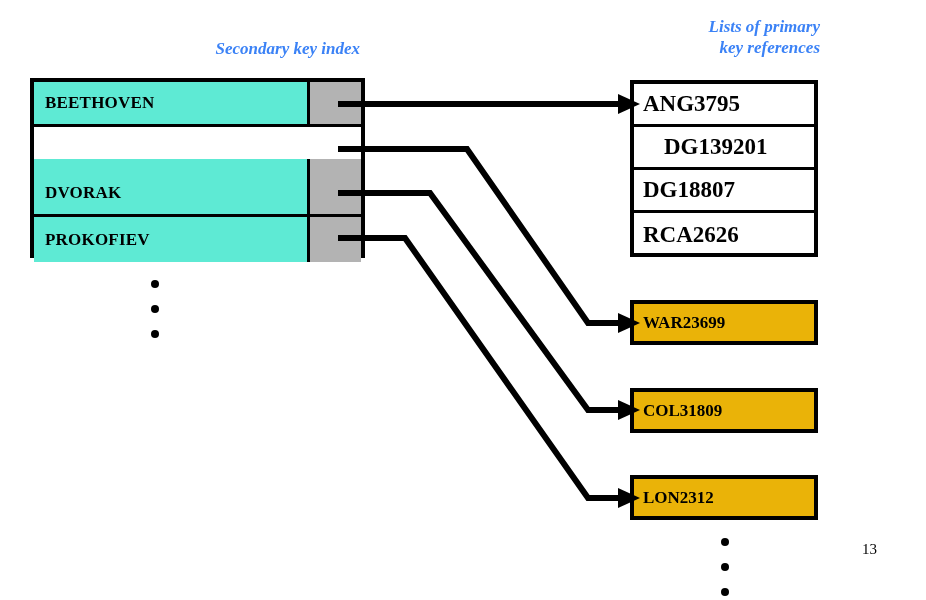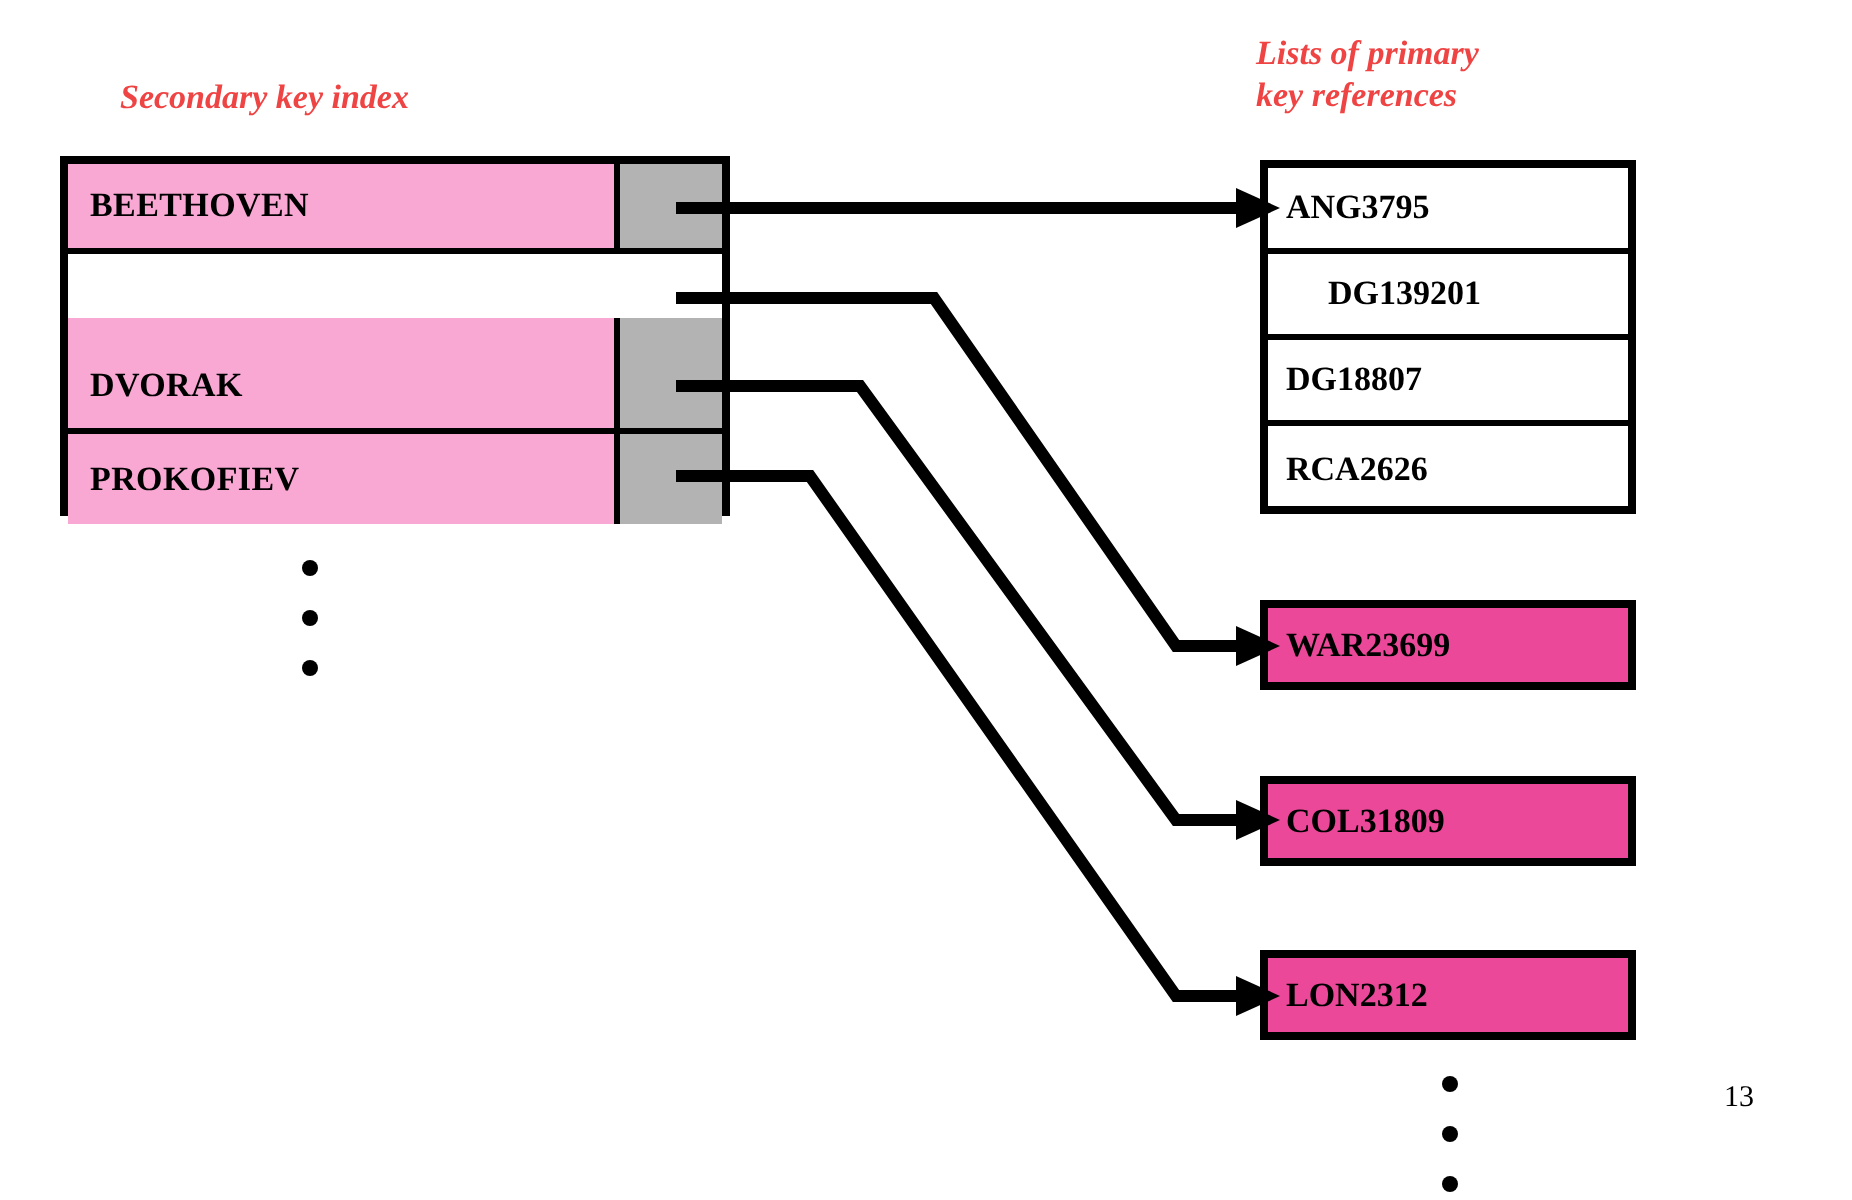--- a/index.html
+++ b/index.html
@@ -15,22 +15,22 @@
     overflow: hidden;
     font-family: "Liberation Serif", "DejaVu Serif", serif;
   }
 
   
   .heading {
     position: absolute;
     font-weight: bold;
     font-style: italic;
     font-size: 17px;
-    color: #ef4444;
-    text-align: left;
+    color: #3b82f6;
+    text-align: right;
     line-height: 1.25;
     white-space: pre-line;
   }
   #heading-secondary { left: 60px;  top: 38px;  width: 300px; }
   #heading-primary   { left: 628px; top: 16px;  width: 192px; }
 
   
   #secondary-index {
     position: absolute;
     left: 30px;
@@ -55,21 +55,21 @@
     left: 0; top: 0;
     width: 276px;
     height: 100%;
     box-sizing: border-box;
     display: flex;
     align-items: center;
     padding-left: 11px;
     font-weight: bold;
     font-size: 17px;
     color: #000000;
-    background: #f9a8d4;
+    background: #5eead4;
     border-right: 3px solid #000000;
     letter-spacing: .2px;
   }
   .index-ptr {
     position: absolute;
     right: 0; top: 0;
     width: 51px;
     height: 100%;
     background: #b3b3b3;
   }
@@ -89,34 +89,34 @@
     position: absolute;
     left: 0;
     width: 100%;
     height: 43px;
     box-sizing: border-box;
     border-bottom: 3px solid #000000;
     display: flex;
     align-items: center;
     padding-left: 9px;
     font-weight: bold;
-    font-size: 17px;
+    font-size: 23px;
     color: #000000;
   }
   .list-row.last { border-bottom: none; }
 
   
   .single-box {
     position: absolute;
     left: 630px;
     width: 188px;
     height: 45px;
     border: 4px solid #000000;
     box-sizing: border-box;
-    background: #ec4899;
+    background: #eab308;
     display: flex;
     align-items: center;
     padding-left: 9px;
     font-weight: bold;
     font-size: 17px;
     color: #000000;
   }
 
   
   #connectors {

